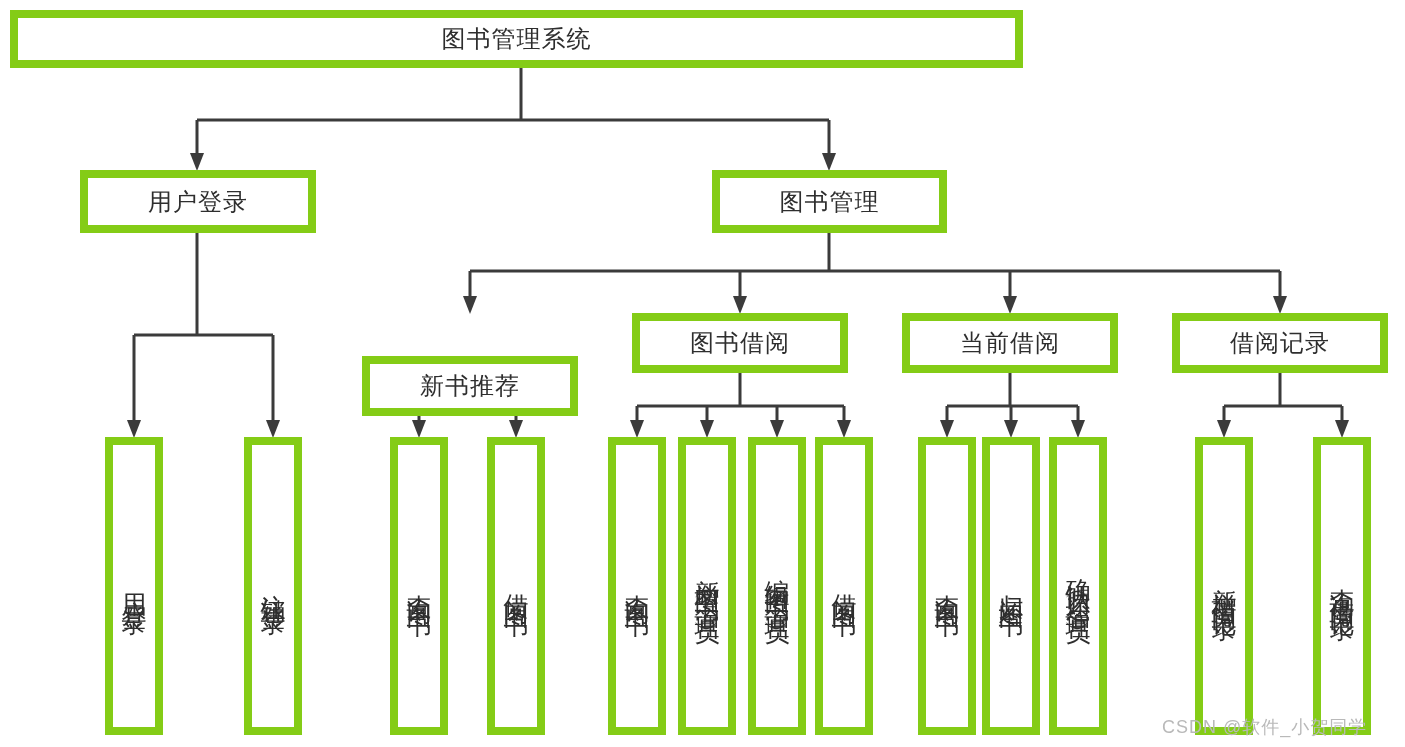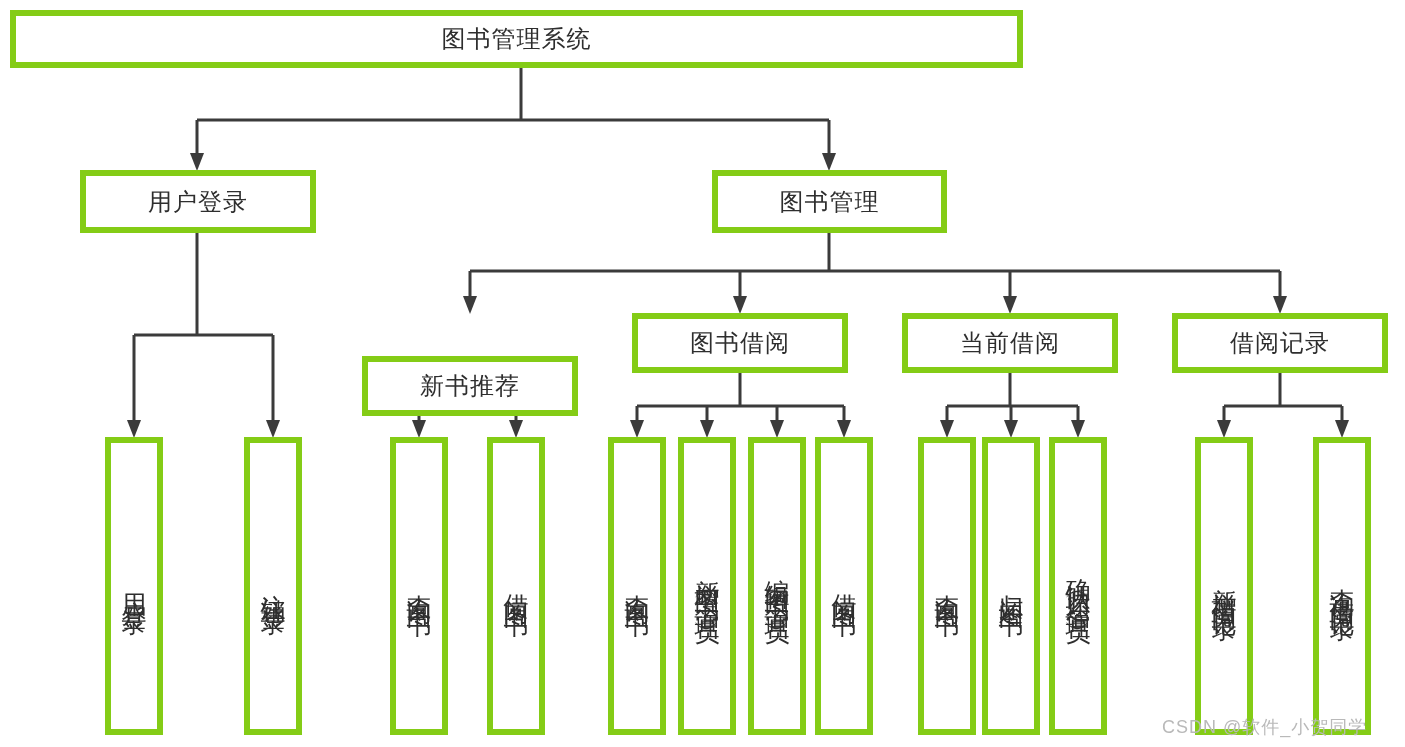--- a/index.html
+++ b/index.html
@@ -15,21 +15,21 @@
   #connectors {
     position: absolute;
     left: 0; top: 0;
     width: 1405px; height: 747px;
     z-index: 1;
   }
   .node {
     position: absolute;
     box-sizing: border-box;
     background: #ffffff;
-    border: 6px solid #84cc16;
+    border: 8px solid #84cc16;
     display: flex;
     align-items: center;
     justify-content: center;
     z-index: 2;
   }
   .hnode { font-size: 24px; letter-spacing: 1px; }
   .vnode { width: 58px; height: 298px; top: 437px; }
   .vnode .vtext {
     writing-mode: vertical-rl;
     text-orientation: mixed;

